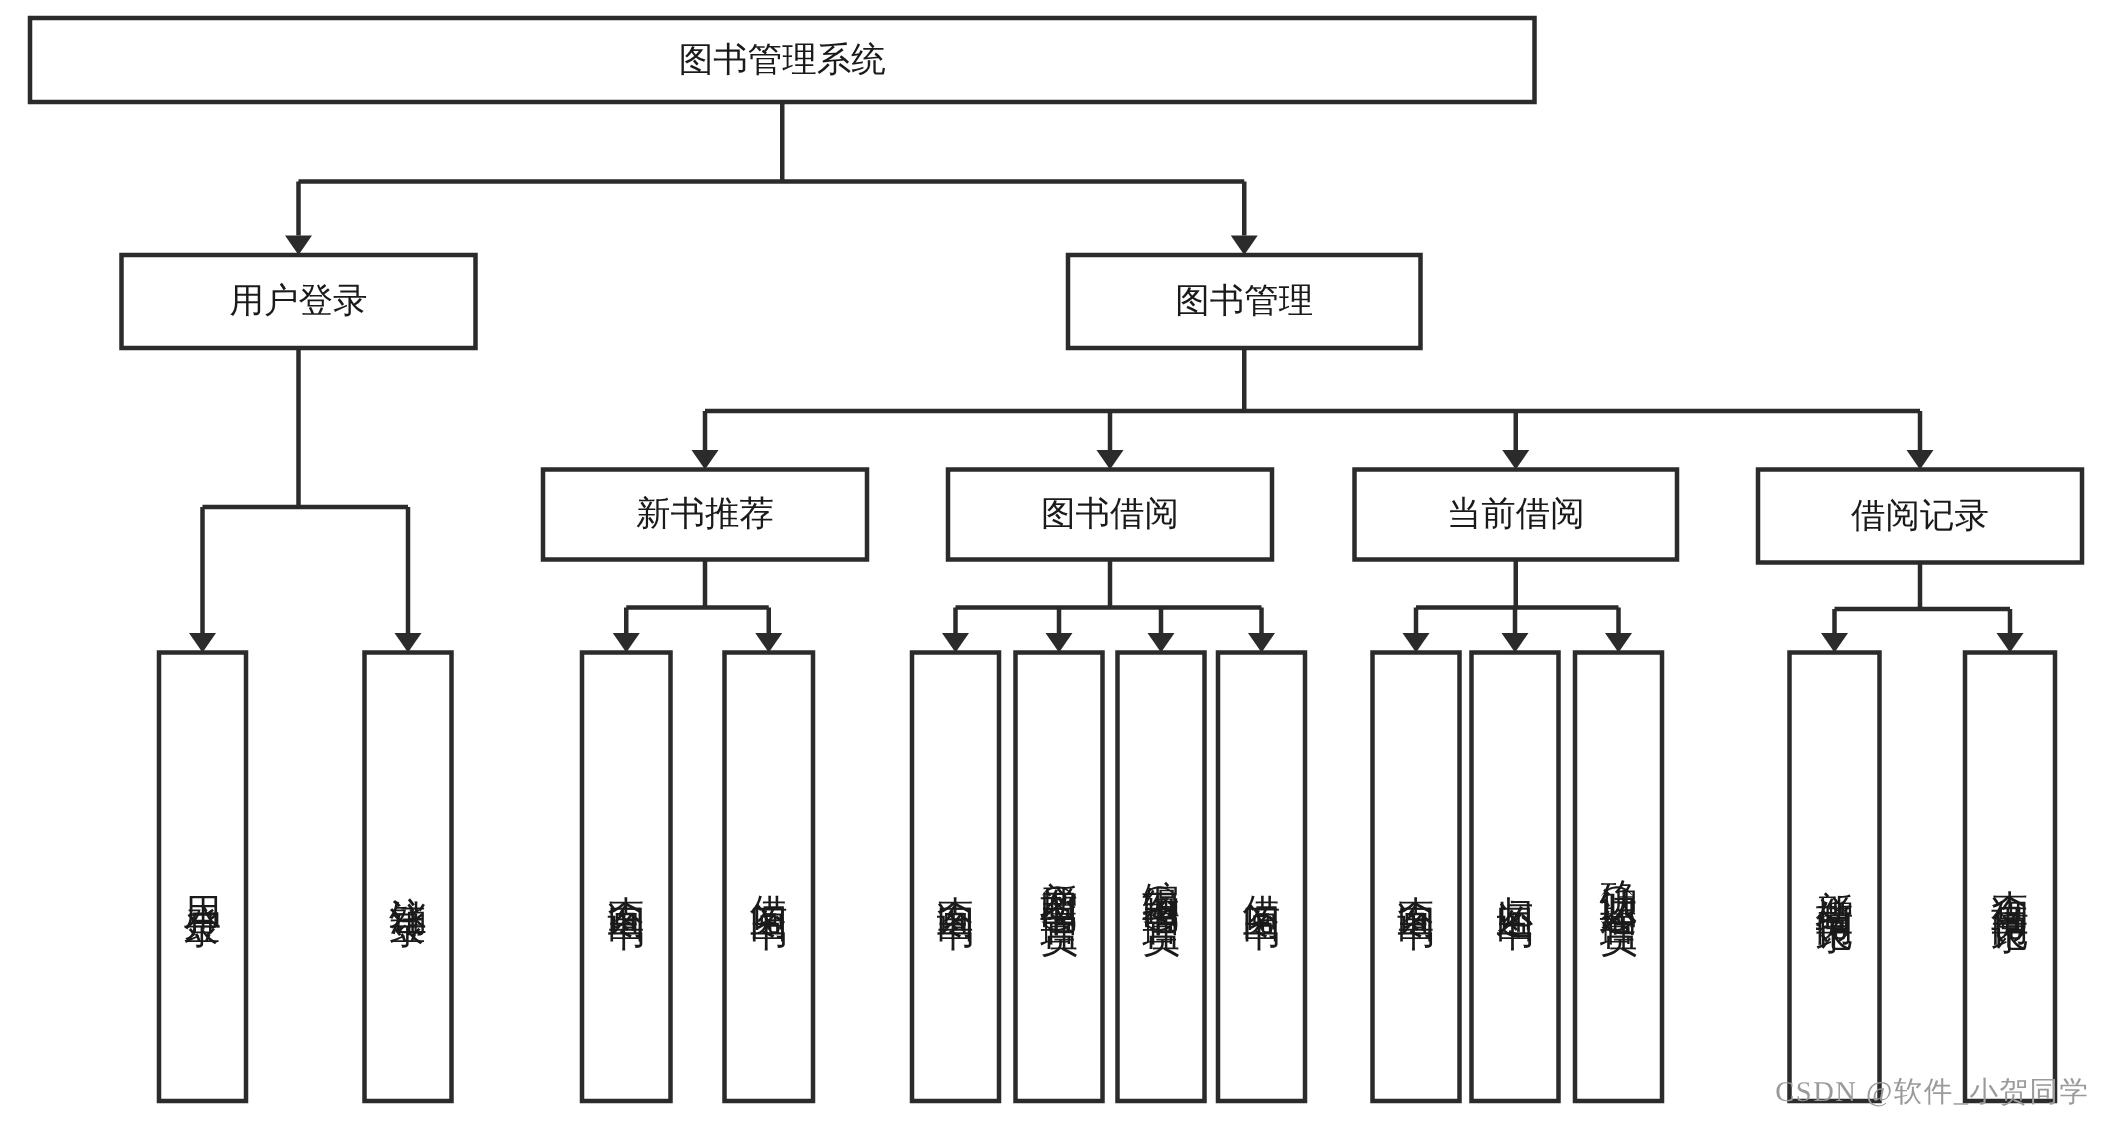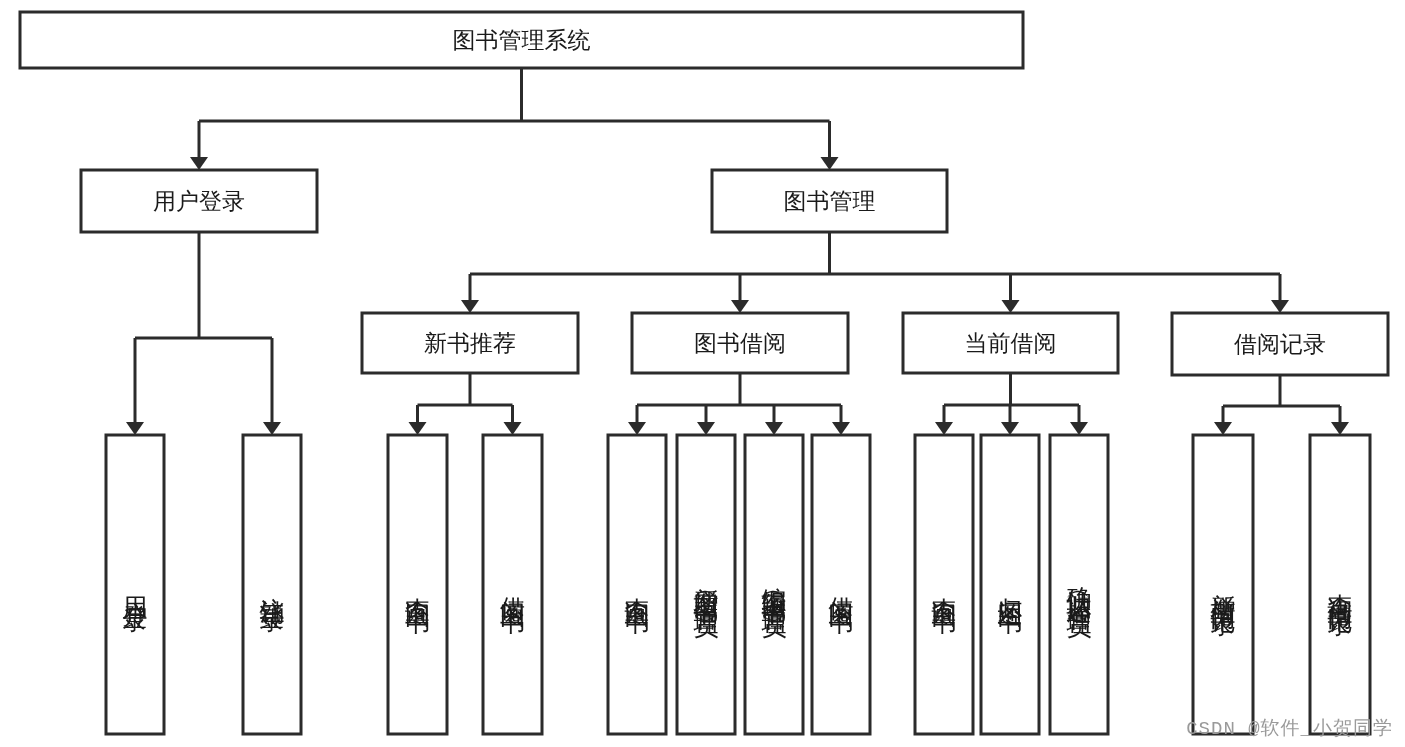--- a/index.html
+++ b/index.html
@@ -60,21 +60,21 @@
     font-size: 25px;
     line-height: 1.08;
     letter-spacing: 4px;
     color: #1a1a1a;
     white-space: nowrap;
   }
   .watermark {
     position: absolute;
     right: 12px;
     bottom: 6px;
-    font-family: Liberation Mono, monospace;
+    font-family: Liberation Serif, serif;
     font-size: 19px;
     color: #9a9a9a;
     letter-spacing: 1px;
     white-space: nowrap;
   }
 </style>
 </head>
 <body>
 
 <div id="diagram-root">

